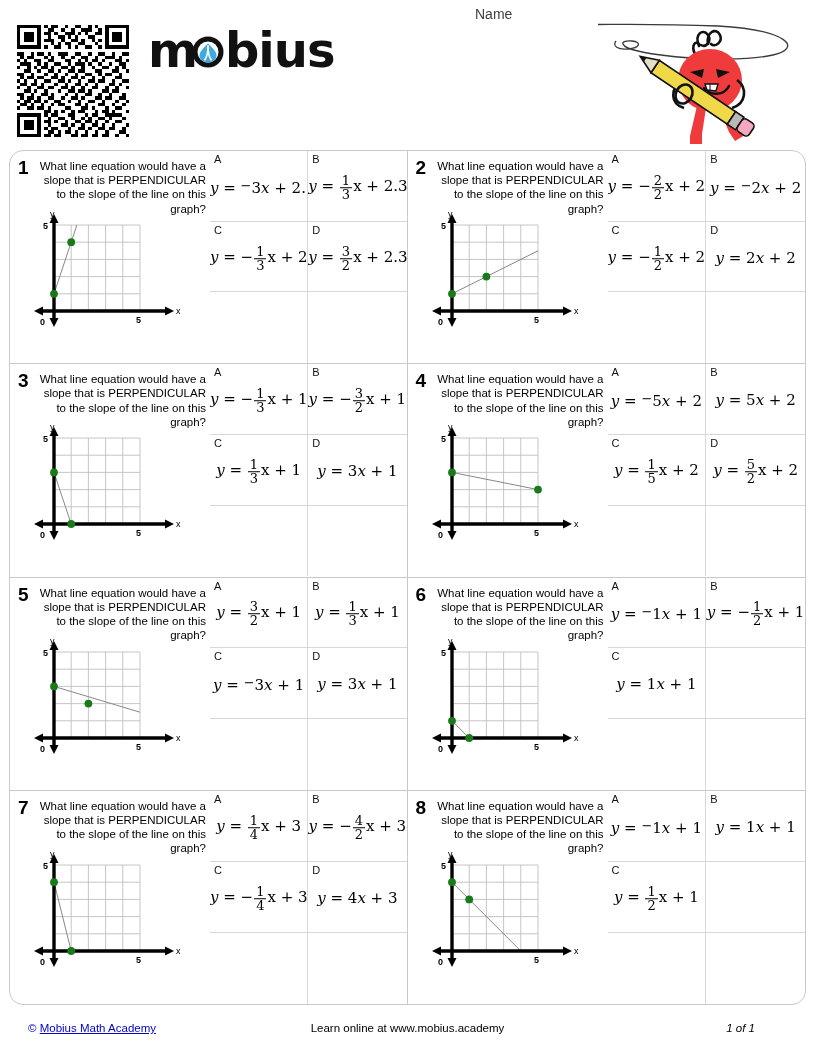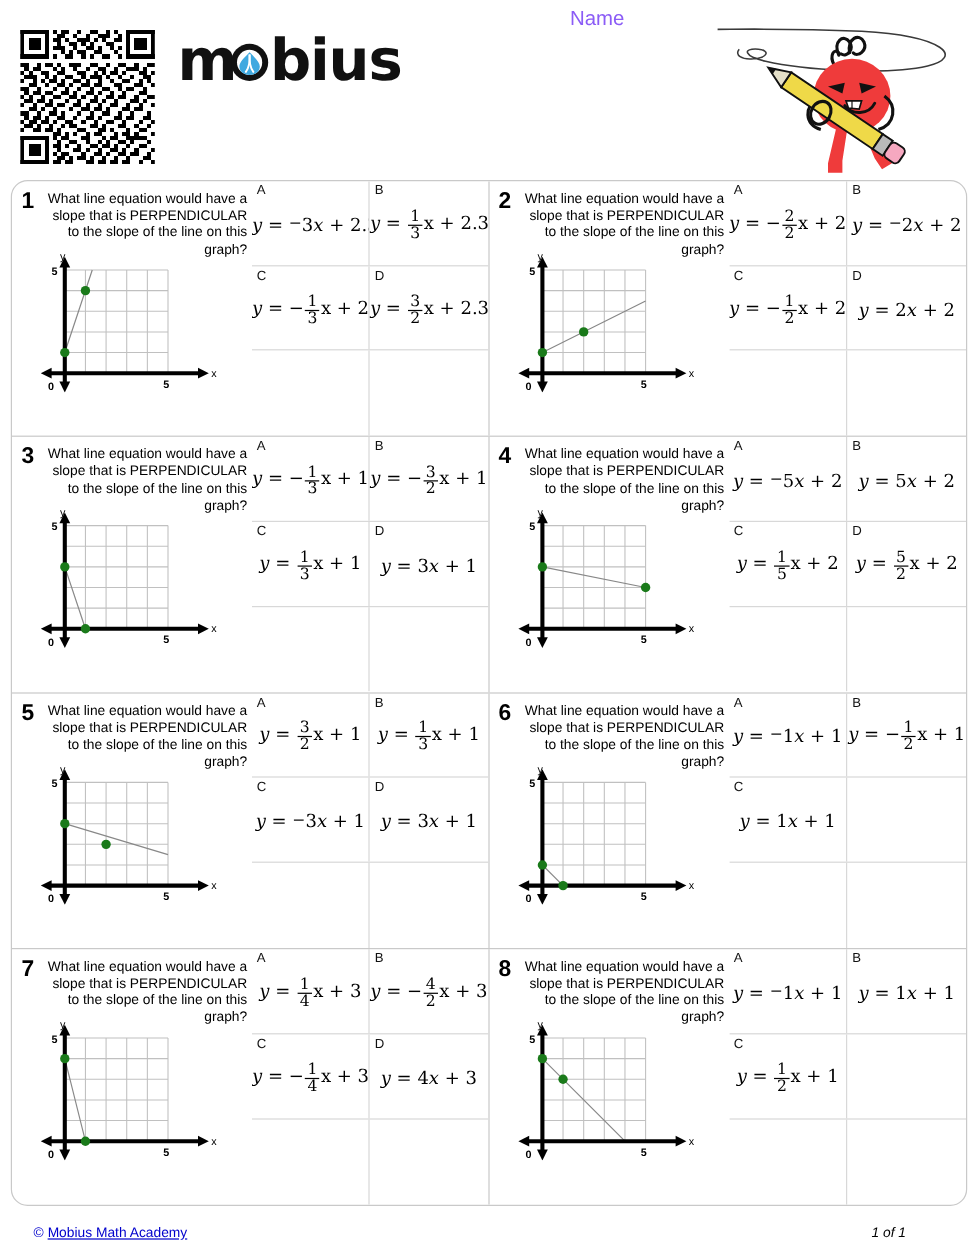--- a/index.html
+++ b/index.html
@@ -5,21 +5,21 @@
   html,body{margin:0;padding:0;background:#fff;}
   body{width:815px;height:1050px;font-family:"Liberation Sans",sans-serif;color:#000;position:relative;overflow:hidden;}
 
   
   .header{position:relative;height:148px;width:815px;}
   .qr{position:absolute;left:17px;top:22px;width:112px;height:118px;}
   .brand{position:absolute;left:148px;top:24px;}
   .logo-row{display:flex;align-items:center;height:52px;}
   .worksheet-title{margin-top:12px;font-size:19.5px;font-weight:bold;line-height:28px;color:#000;max-width:450px;font-family:"Liberation Sans",sans-serif;}
   .name-block{position:absolute;left:455px;top:6px;width:250px;}
-  .name-label{font-size:17px;color:#8b5cf6;font-family:"Liberation Sans",sans-serif;padding-left:20px;}
+  .name-label{font-size:14px;color:#404040;font-family:"Liberation Sans",sans-serif;padding-left:20px;}
   .mascot{position:absolute;left:598px;top:8px;width:215px;height:145px;}
 
   
   .sheet{position:absolute;left:9px;top:150px;width:797px;height:855px;
          border:1px solid #c9c9c9;border-radius:14px;box-sizing:border-box;overflow:hidden;background:#fff;}
   .qrow{display:flex;width:100%;height:25%;box-sizing:border-box;border-bottom:1px solid #c9c9c9;}
   .qrow:last-child{border-bottom:none;}
   .qcell{width:50%;display:flex;box-sizing:border-box;border-right:1px solid #c9c9c9;}
   .qcell:last-child{border-right:none;}
 
@@ -897,14 +897,15 @@
         </div>
       </div>
     </div>
   </div>
 
 <div class="footer">
   <div class="f-left">
     <span class="f-copy">©</span>
     <a href="#">Mobius Math Academy</a>
   </div>
+  <div class="f-mid">Learn online at www.mobius.academy</div>
   <div class="f-right">1 of 1</div>
 </div>
 
 </body></html>

